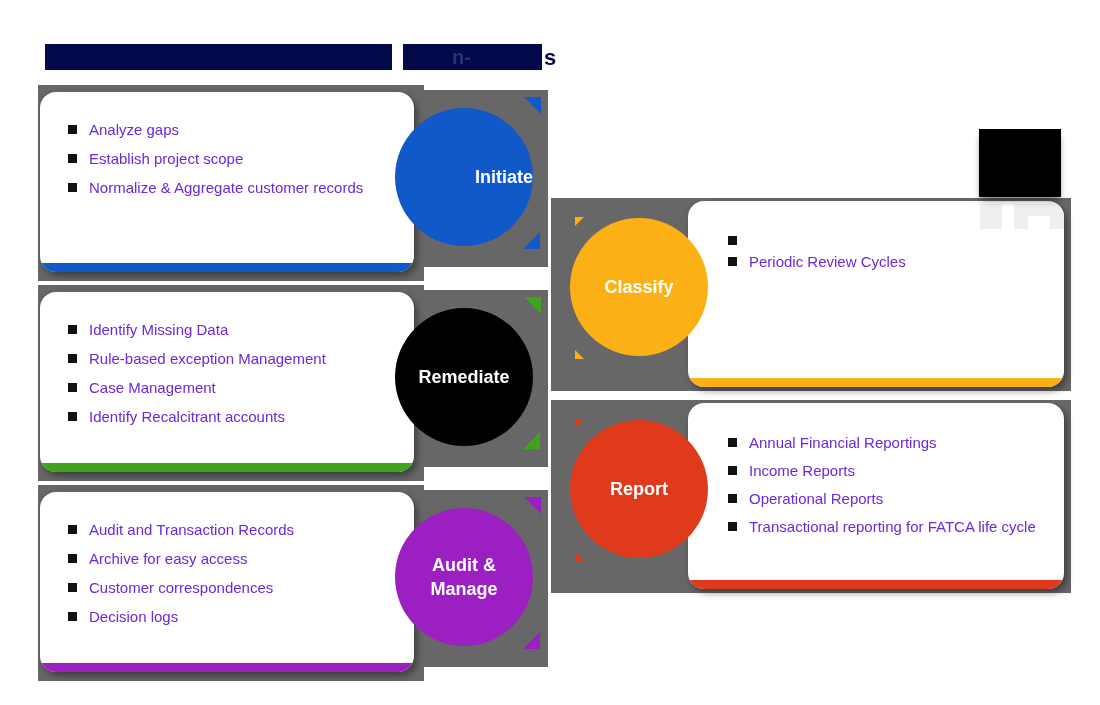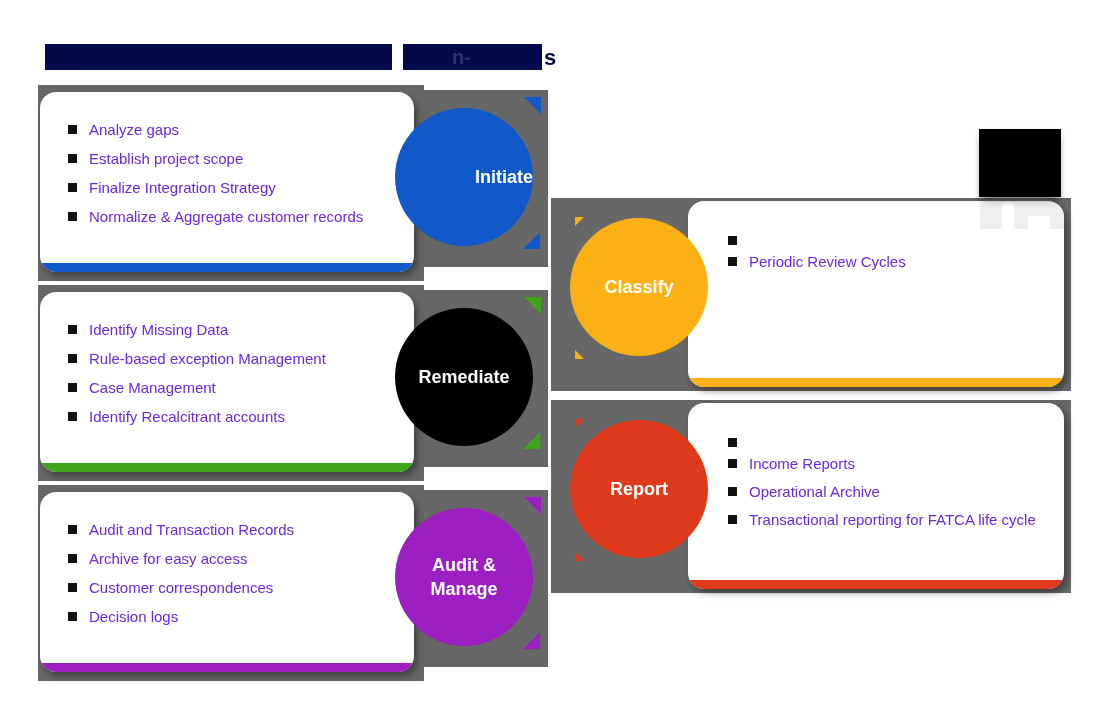--- a/index.html
+++ b/index.html
@@ -84,24 +84,20 @@
         <li>
             <span class="sq"></span>
             <span>Analyze gaps</span>
           </li>
         <li>
             <span class="sq"></span>
             <span>Establish project scope</span>
           </li>
         <li>
             <span class="sq"></span>
-            <span>Finalize Integration Strategy</span>
-          </li>
-        <li>
-            <span class="sq"></span>
             <span>Normalize &amp; Aggregate customer records</span>
           </li>
       </ul>
       <div class="bar" style="background-color: rgb(17, 89, 200);"></div>
     </div>
     <div class="circle" style="background-color: rgb(17, 89, 200); align-items: flex-end;">
       <span>Initiate</span>
       <span></span>
     </div>
   </section>
@@ -197,28 +193,29 @@
   </section>
 
   <section class="stage right s4">
     <div class="panel" style="background-color: rgb(103, 103, 103);"></div>
     <div class="tri tri-tl" style="background-color: rgb(224, 58, 28);"></div>
     <div class="tri tri-bl" style="background-color: rgb(224, 58, 28);"></div>
     <div class="card">
       <ul class="bullets">
         <li>
             <span class="sq"></span>
+            <span>Annual Financial Reportings</span>
           </li>
         <li>
             <span class="sq"></span>
             <span>Income Reports</span>
           </li>
         <li>
             <span class="sq"></span>
-            <span>Operational Archive</span>
+            <span>Operational Reports</span>
           </li>
         <li>
             <span class="sq"></span>
             <span>Transactional reporting for FATCA life cycle</span>
           </li>
       </ul>
       <div class="bar" style="background-color: rgb(224, 58, 28);"></div>
     </div>
     <div class="circle" style="background-color: rgb(224, 58, 28);">
       <span>Report</span>

